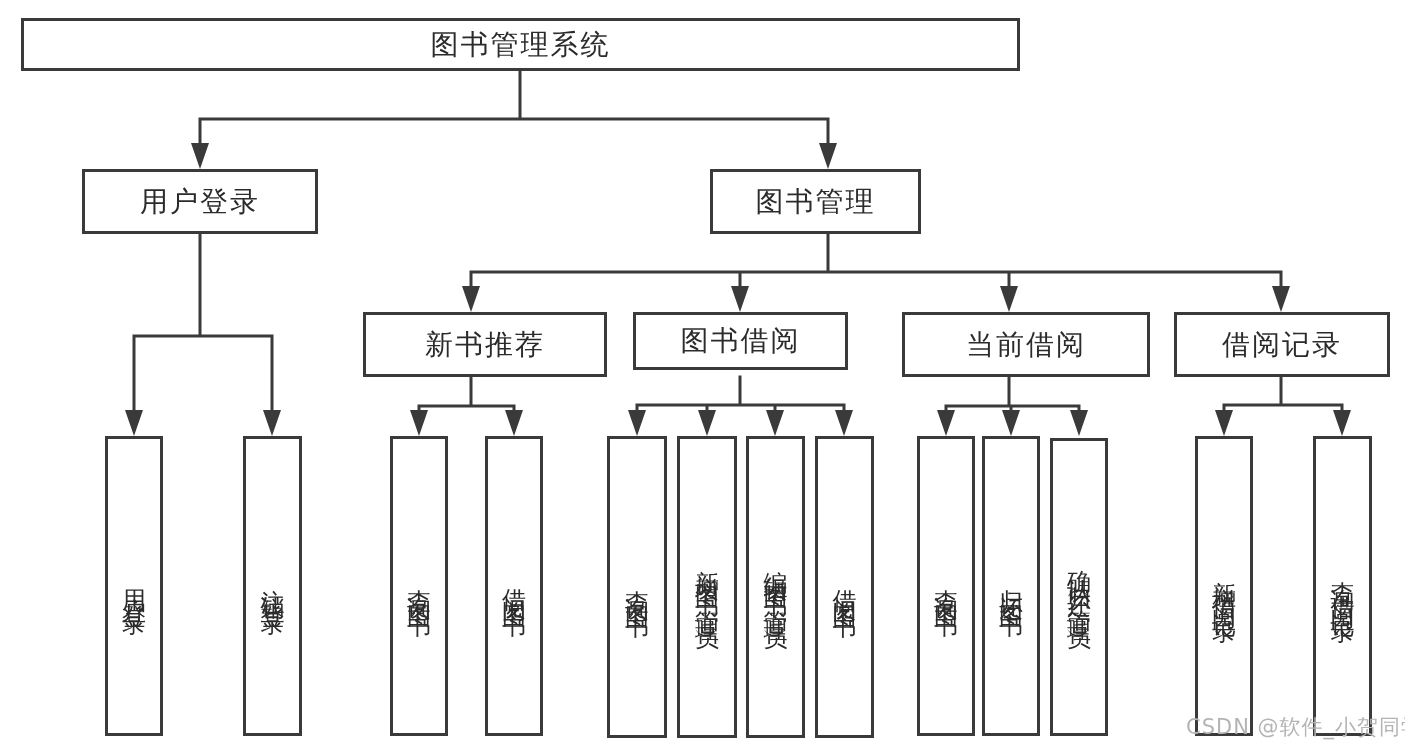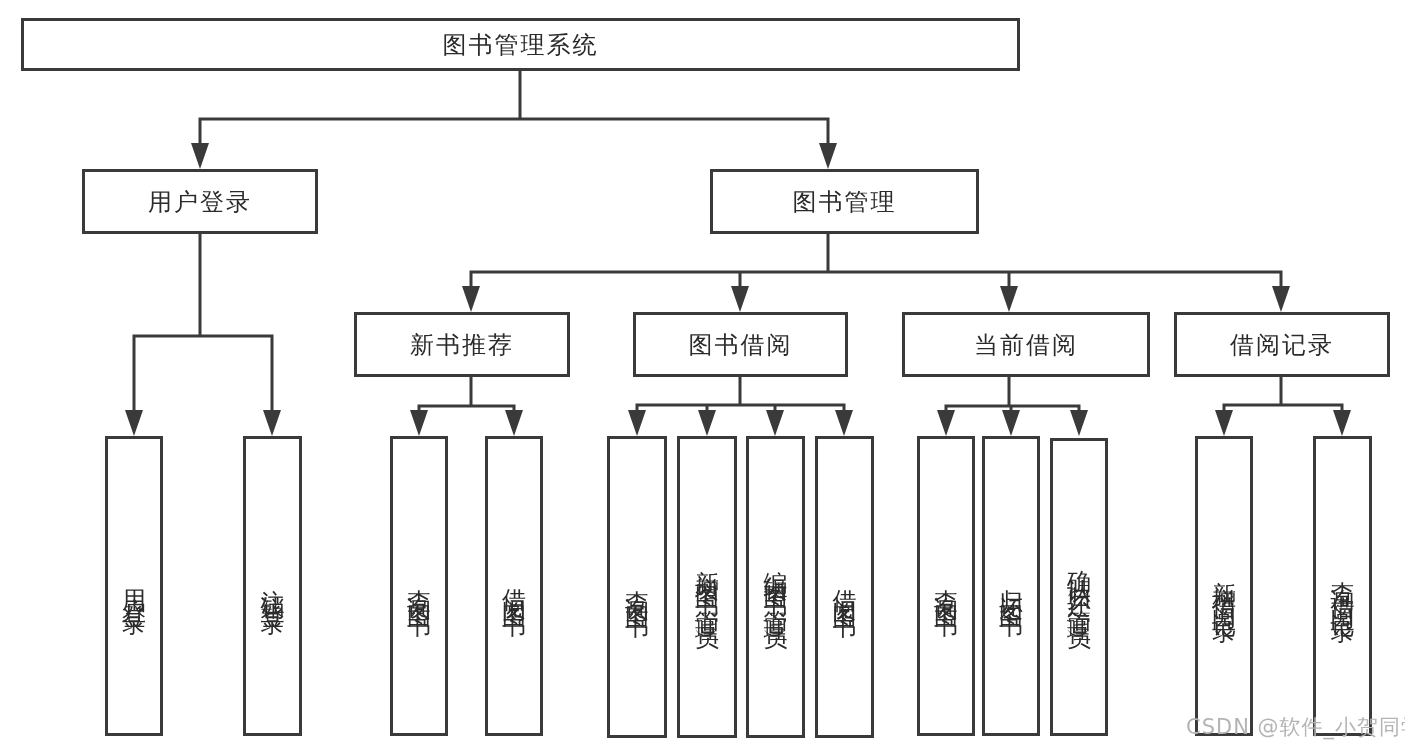--- a/index.html
+++ b/index.html
@@ -14,21 +14,21 @@
   .wires path{fill:none;stroke:#3a3a3a;stroke-width:3;stroke-linecap:square;}
   .wires polygon{fill:#3a3a3a;stroke:none;}
   .node{
     position:absolute;
     box-sizing:border-box;
     border:3px solid #3a3a3a;
     background:#ffffff;
     display:flex;align-items:center;justify-content:center;
     color:#2b2b2b;
   }
-  .hbox{font-size:24px;letter-spacing:2px;white-space:nowrap;}
+  .hbox{font-size:28px;letter-spacing:2px;white-space:nowrap;}
   .vbox span{
     writing-mode:vertical-rl;
     text-orientation:mixed;
     font-size:24px;
     letter-spacing:8px;
     line-height:1;
     white-space:nowrap;
   }
   .watermark{
     position:absolute;
@@ -81,28 +81,28 @@
     <polygon points="1333,410 1351,410 1342,436"></polygon>
   </svg>
 
   <div class="node hbox" style="left:21px;top:18px;width:999px;height:53px">
     <span>图书管理系统</span>
   </div>
 
   <div class="node hbox" style="left:82px;top:169px;width:236px;height:65px">
     <span>用户登录</span>
   </div>
-  <div class="node hbox" style="left:710px;top:169px;width:269px;height:65px">
+  <div class="node hbox" style="left:710px;top:169px;width:211px;height:65px">
     <span>图书管理</span>
   </div>
 
-  <div class="node hbox" style="left:354px;top:312px;width:216px;height:65px">
+  <div class="node hbox" style="left:363px;top:312px;width:244px;height:65px">
     <span>新书推荐</span>
   </div>
-  <div class="node hbox" style="left:633px;top:312px;width:215px;height:65px">
+  <div class="node hbox" style="left:633px;top:312px;width:215px;height:58px">
     <span>图书借阅</span>
   </div>
   <div class="node hbox" style="left:902px;top:312px;width:248px;height:65px">
     <span>当前借阅</span>
   </div>
   <div class="node hbox" style="left:1174px;top:312px;width:216px;height:65px">
     <span>借阅记录</span>
   </div>
 
   <div class="node vbox" style="left:105px;top:436px;width:58px;height:300px">

